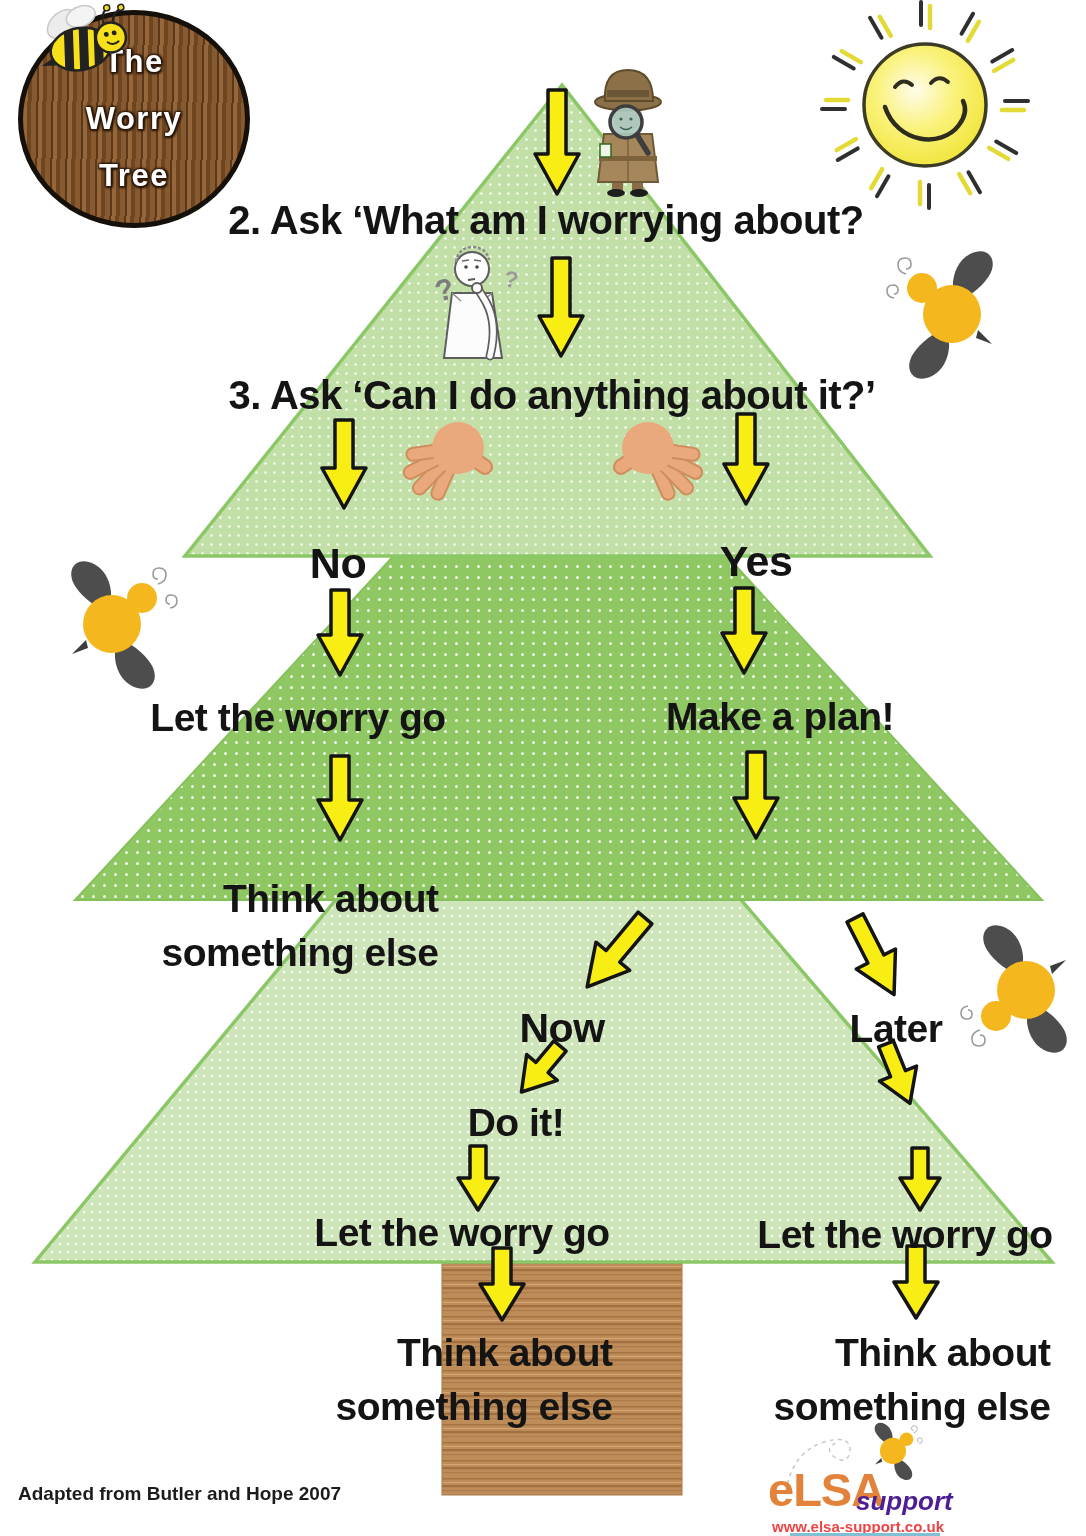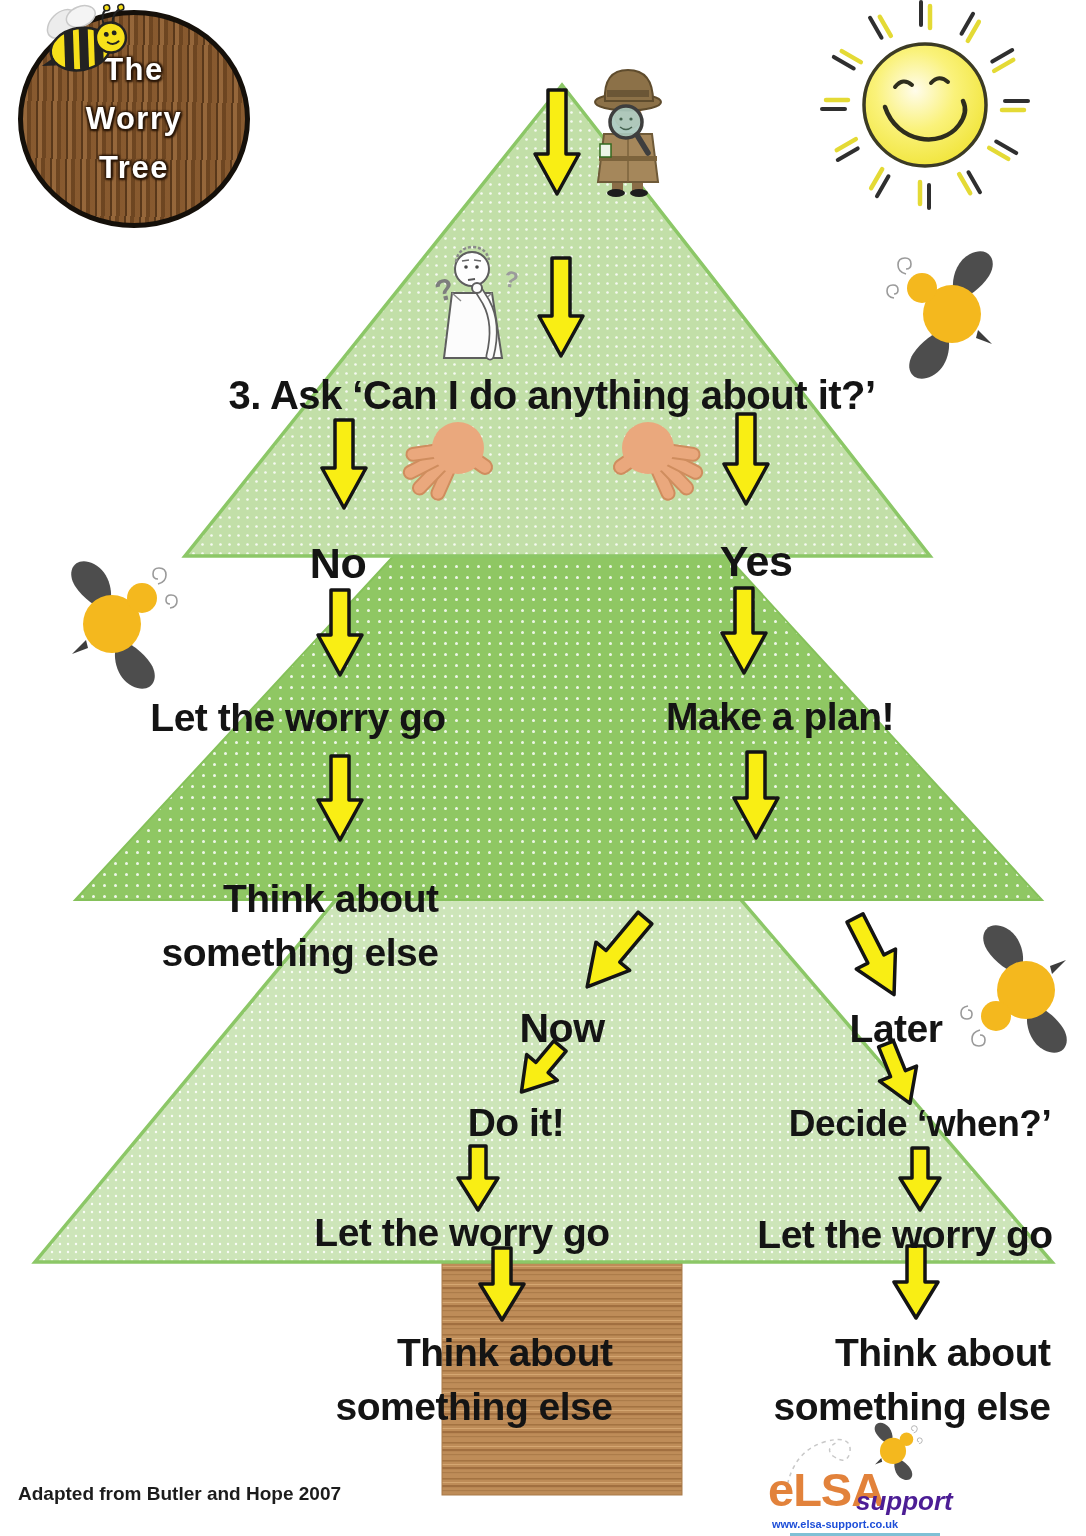--- a/index.html
+++ b/index.html
@@ -8,29 +8,29 @@
   .art{position:absolute;left:0;top:0}
   .arr{fill:#f9ee14;stroke:#141414;stroke-width:3.5;stroke-linejoin:round}
   .lbl{position:absolute;transform:translateX(-50%);white-space:nowrap;color:#141414;
        font-weight:bold;letter-spacing:-0.5px;text-align:center;line-height:1.1}
   .lbl2{position:absolute;transform:translateX(-50%);color:#141414;font-weight:bold;
         letter-spacing:-0.5px;text-align:right;line-height:1.38;white-space:nowrap}
   .badge{position:absolute;left:18px;top:10px;width:232px;height:218px;border-radius:50%;
          border:5px solid #15100a;box-sizing:border-box;background-color:#7d5128;
          background-image:repeating-linear-gradient(91deg,rgba(46,26,10,.45) 0 2px,
            rgba(189,138,88,.38) 2px 6px,rgba(94,58,26,.5) 6px 10px,rgba(158,108,62,.32) 10px 15px);
-         display:flex;flex-direction:column;align-items:center;justify-content:center;gap:13px}
+         display:flex;flex-direction:column;align-items:center;justify-content:center;gap:21px}
   .badge-line{color:#fff;font-weight:bold;font-size:31px;letter-spacing:1.5px;
          text-shadow:2px 2px 2px #2a1708,-1px -1px 2px #2a1708,2px -1px 2px #2a1708,-1px 2px 2px #2a1708}
   .footer{position:absolute;left:18px;top:1483px;font-size:19px;font-weight:bold;color:#1c1c1c}
   .logo-brand{position:absolute;left:768px;top:1466px;font-size:47px;font-weight:bold;
          color:#e2823b;letter-spacing:-1px;line-height:1}
   .logo-suffix{position:absolute;left:856px;top:1488px;font-size:26px;font-style:italic;
          font-weight:bold;color:#4c1d95;line-height:1}
-  .logo-url{position:absolute;left:772px;top:1518px;font-size:11px;font-weight:bold;color:#1d4ed8}
+  .logo-url{position:absolute;left:772px;top:1518px;font-size:15px;font-weight:bold;color:#ef4444}
   .logo-bar{position:absolute;left:790px;top:1533px;width:150px;height:3px;background:#7fc0d5}
 </style>
 </head>
 <body>
 
 <div class="canvas">
 
   <div class="badge">
     <div class="badge-line">The</div>
     <div class="badge-line">Worry</div>
@@ -237,38 +237,38 @@
         <rect x="-6.5" y="10" width="13" height="42" rx="6.5" transform="rotate(82)"></rect>
         <rect x="-7" y="6" width="14" height="34" rx="7" transform="rotate(-55)"></rect>
         <circle cx="0" cy="0" r="26" stroke="none"></circle>
       </g>
     </g>
 
     <path d="M786 1492 Q792 1452 824 1442 Q852 1434 850 1452 Q847 1466 833 1456 Q824 1448 838 1442" fill="none" stroke="#c8c8c8" stroke-width="1.5" stroke-dasharray="4 4"></path>
     <use href="#beeA" transform="translate(893,1450) scale(0.45)"></use>
   </svg>
 
+  <div class="lbl" style="left:546px;top:198px;font-size:40px">2. Ask ‘What am I worrying about?</div>
   <div class="lbl" style="left:552px;top:373px;font-size:40px">3. Ask ‘Can I do anything about it?’</div>
 
   <div class="lbl" style="left:338px;top:540px;font-size:43px">No</div>
   <div class="lbl" style="left:756px;top:538px;font-size:43px">Yes</div>
 
   <div class="lbl" style="left:298px;top:697px;font-size:39px">Let the worry go</div>
   <div class="lbl" style="left:780px;top:696px;font-size:39px">Make a plan!</div>
 
   <div class="lbl2" style="left:300px;top:872px;font-size:39px">
     <div>Think about</div>
     <div>something else</div>
   </div>
 
   <div class="lbl" style="left:562px;top:1006px;font-size:41px">Now</div>
   <div class="lbl" style="left:896px;top:1008px;font-size:39px">Later</div>
 
   <div class="lbl" style="left:516px;top:1102px;font-size:39px">Do it!</div>
-  <div class="lbl" style="left:920px;top:1104px;font-size:37px">Decide ‘when?’</div>
 
   <div class="lbl" style="left:462px;top:1212px;font-size:39px">Let the worry go</div>
   <div class="lbl" style="left:905px;top:1214px;font-size:39px">Let the worry go</div>
 
   <div class="lbl2" style="left:474px;top:1326px;font-size:39px">
     <div>Think about</div>
     <div>something else</div>
   </div>
   <div class="lbl2" style="left:912px;top:1326px;font-size:39px">
     <div>Think about</div>

